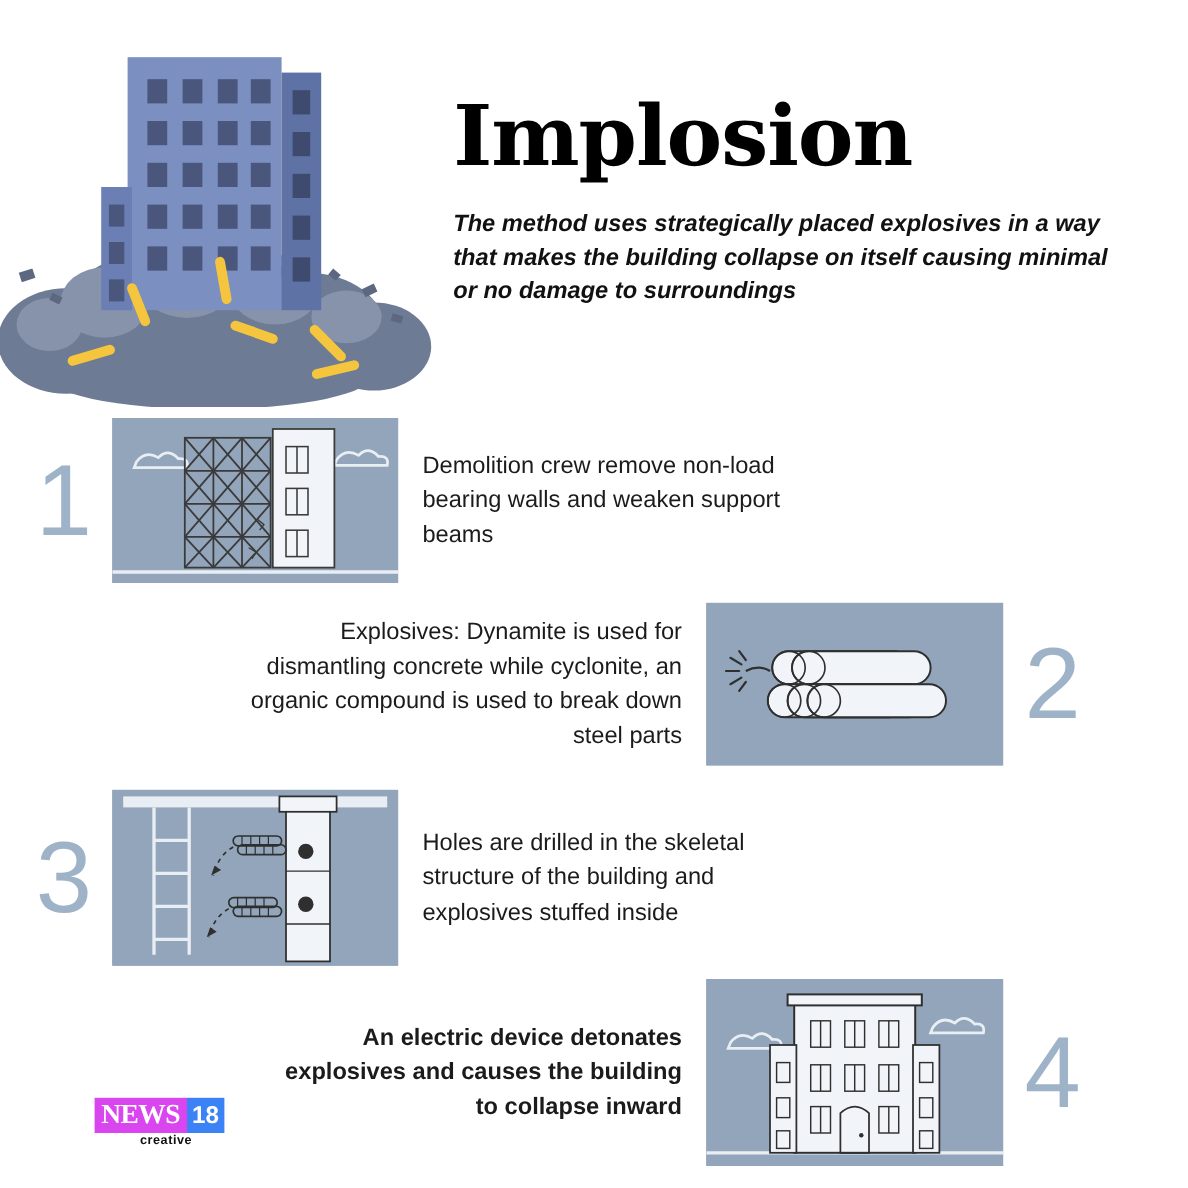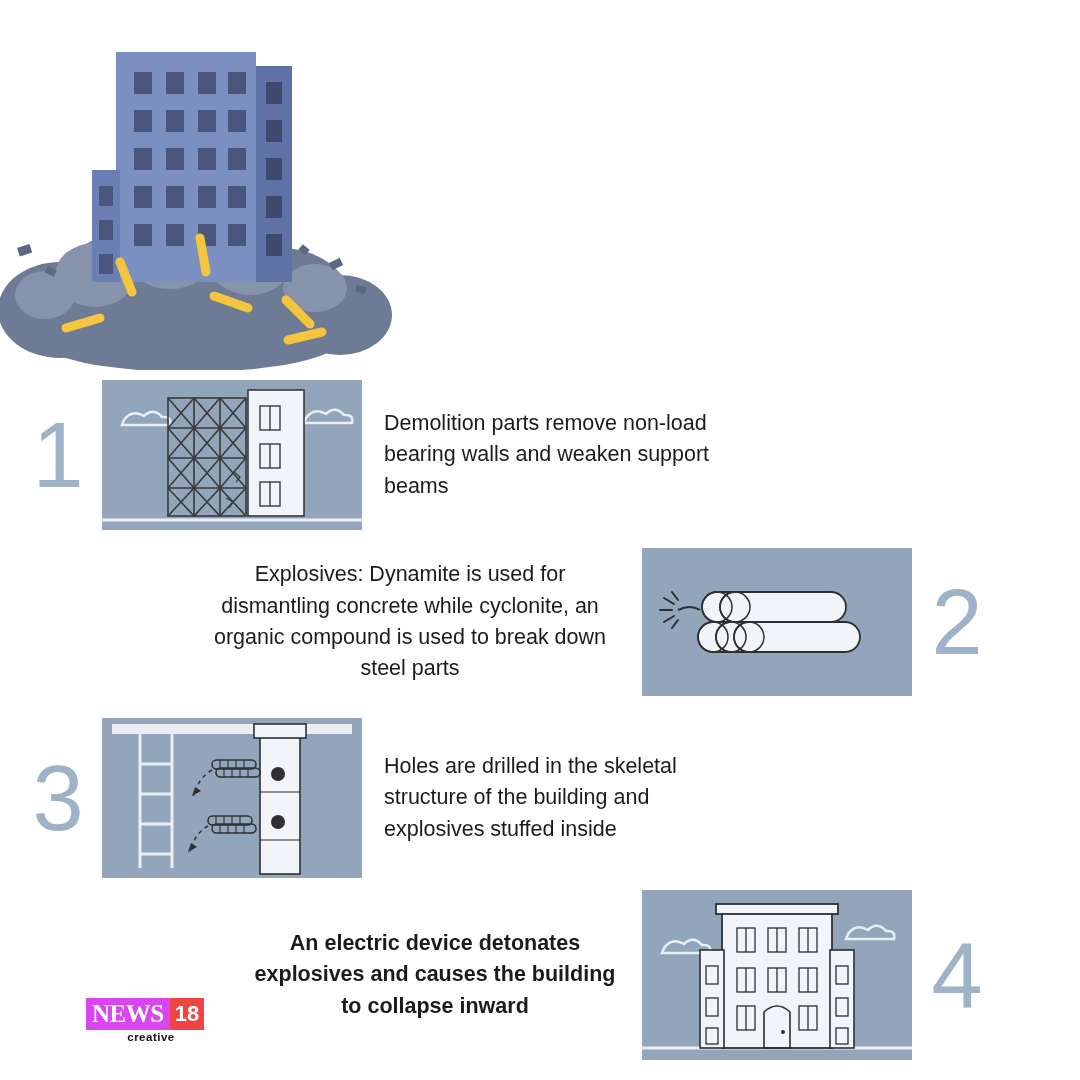--- a/index.html
+++ b/index.html
@@ -78,21 +78,21 @@
     position: relative;
     overflow: hidden;
     flex: none;
   }
   .step-text {
     font-size: 21.5px;
     line-height: 1.46;
     color: #1b1b1b;
   }
   .step-text.left-align { text-align: left; }
-  .step-text.right-align { text-align: center; }
+  .step-text.right-align { text-align: right; }
 
   
   #step1 { left: 18px; top: 380px; }
   #step1 .panel { width: 260px; height: 150px; margin-left: 4px; }
   #step1 .step-text { margin-left: 22px; width: 350px; }
 
   
   #step2 { left: 200px; top: 548px; }
   #step2 .step-text { width: 420px; margin-right: 22px; }
   #step2 .panel { width: 270px; height: 148px; }
@@ -126,21 +126,21 @@
     color: #fff;
     font-family: "Liberation Serif", serif;
     font-weight: 700;
     font-size: 25px;
     letter-spacing: -0.5px;
     padding: 0 6px;
     display: flex;
     align-items: center;
   }
   .logo-18 {
-    background: #ef4444;
+    background: #3b82f6;
     color: #fff;
     font-family: "Liberation Sans", sans-serif;
     font-weight: 700;
     font-size: 22px;
     padding: 0 5px;
     display: flex;
     align-items: center;
   }
   .logo-creative {
     text-align: center;
@@ -228,20 +228,24 @@
         <line x1="200" y1="228" x2="206" y2="262"></line>
         <line x1="120" y1="252" x2="132" y2="282"></line>
         <line x1="214" y1="286" x2="248" y2="298"></line>
         <line x1="66" y1="318" x2="100" y2="308"></line>
         <line x1="286" y1="290" x2="310" y2="314"></line>
         <line x1="288" y1="330" x2="322" y2="322"></line>
       </g>
     </svg>
   </div>
 
+  <div class="hero-text">
+    <h1 class="title">Implosion</h1>
+    <p class="subtitle">The method uses strategically placed explosives in a way that makes the building collapse on itself causing minimal or no damage to surroundings</p>
+  </div>
 </div>
 
 <div class="step" id="step1">
   <div class="step-num">1</div>
   <div class="panel">
     <svg width="260" height="150" viewBox="0 0 260 150" xmlns="http://www.w3.org/2000/svg">
       <rect x="0" y="0" width="260" height="150" fill="#92a5bb"></rect>
 
       <line x1="0" y1="140" x2="260" y2="140" stroke="#e9eef4" stroke-width="3"></line>
 
@@ -293,21 +297,21 @@
         <rect x="158" y="102" width="20" height="24"></rect>
         <line x1="168" y1="102" x2="168" y2="126"></line>
       </g>
 
       <g stroke="#3a3a3a" stroke-width="1.2" fill="none">
         <path d="M132 92 l6 5 l-4 5"></path>
         <path d="M124 118 l7 4 l-4 6"></path>
       </g>
     </svg>
   </div>
-  <div class="step-text left-align">Demolition parts remove non-load bearing walls and weaken support beams</div>
+  <div class="step-text left-align">Demolition crew remove non-load bearing walls and weaken support beams</div>
 </div>
 
 <div class="step" id="step2">
   <div class="step-text right-align">Explosives: Dynamite is used for dismantling concrete while cyclonite, an organic compound is used to break down steel parts</div>
   <div class="panel">
     <svg width="270" height="148" viewBox="0 0 270 148" xmlns="http://www.w3.org/2000/svg">
       <rect x="0" y="0" width="270" height="148" fill="#92a5bb"></rect>
 
       <g stroke="#2f2f2f" stroke-width="2" stroke-linecap="round">
         <line x1="18" y1="62" x2="30" y2="62"></line>

